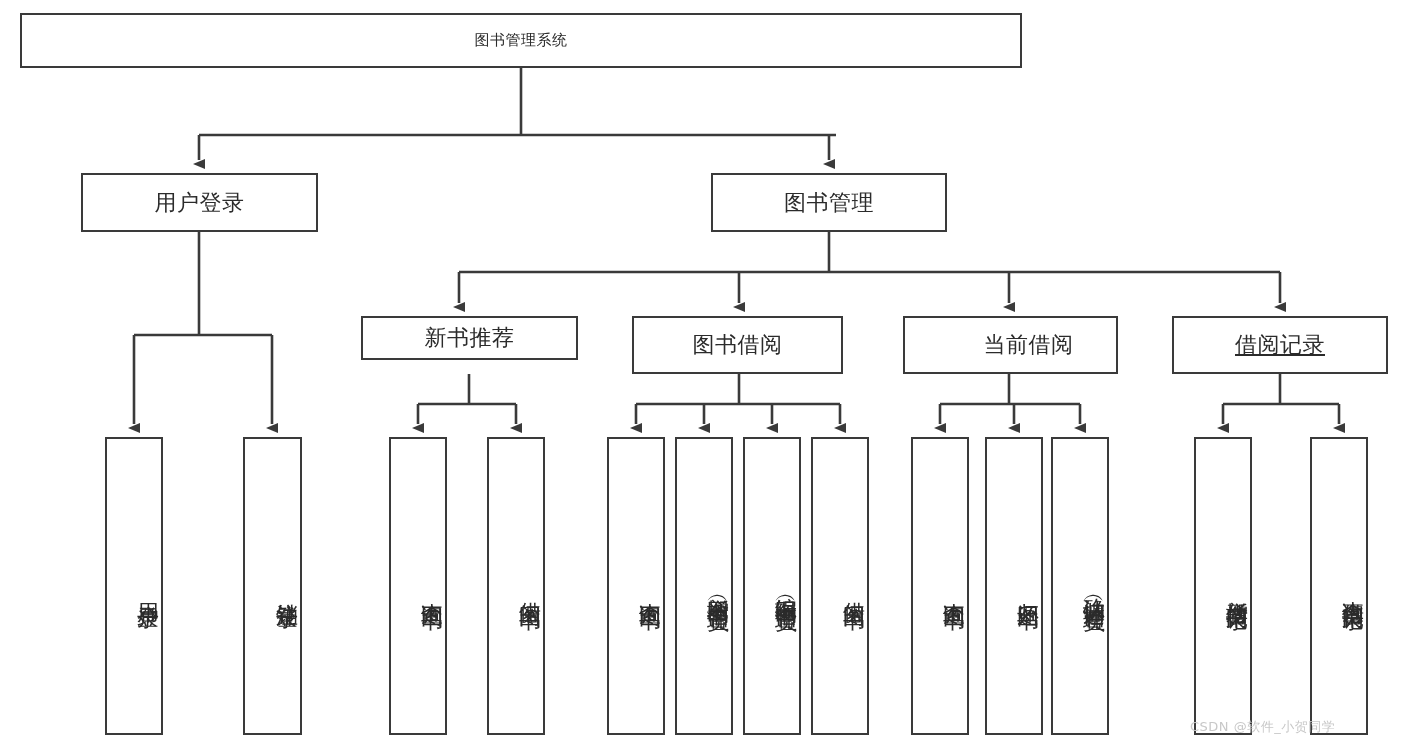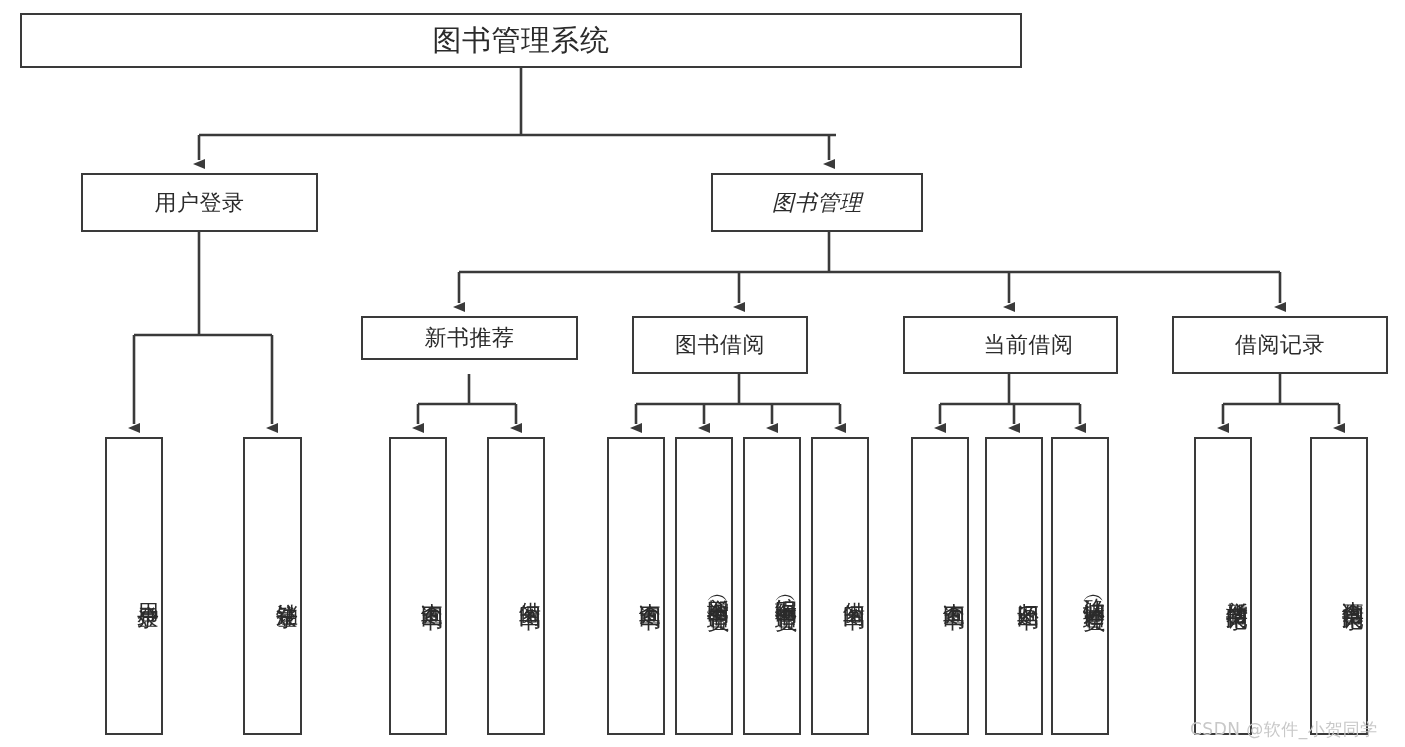--- a/index.html
+++ b/index.html
@@ -50,26 +50,26 @@
     align-items: flex-start;
     justify-content: center;
     padding-top: 6px;
   }
   .node.vert .vlabel {
     writing-mode: vertical-rl;
     text-orientation: upright;
     display: block;
   }
   #root-node {
-    font-size: 29px;
+    font-size: 15px;
   }
   .watermark {
     position: absolute;
     color: #c8c8c8;
-    font-size: 17px;
+    font-size: 13px;
     white-space: nowrap;
     letter-spacing: 0.5px;
     user-select: none;
   }
 </style>
 </head>
 <body>
 
 <div id="canvas">
 
@@ -124,37 +124,37 @@
   </svg>
 
   <div class="node horiz" id="root-node" style="left:20px; top:13px; width:1002px; height:55px;">
     <span>图书管理系统</span>
   </div>
 
   <div class="node horiz" style="left:81px; top:173px; width:237px; height:59px;">
     <span>用户登录</span>
   </div>
 
-  <div class="node horiz" style="left:711px; top:173px; width:212px; height:59px;font-style:italic;">
+  <div class="node horiz" style="left:711px; top:173px; width:236px; height:59px;">
     <span>图书管理</span>
   </div>
 
   <div class="node horiz" style="left:361px; top:316px; width:217px; height:44px;">
     <span>新书推荐</span>
   </div>
 
-  <div class="node horiz" style="left:632px; top:316px; width:176px; height:58px;text-align:right;">
+  <div class="node horiz" style="left:632px; top:316px; width:211px; height:58px;text-align:right;">
     <span>图书借阅</span>
   </div>
 
   <div class="node horiz" style="left:903px; top:316px; width:215px; height:58px;padding-left:36px;">
     <span>当前借阅</span>
   </div>
 
-  <div class="node horiz" style="left:1172px; top:316px; width:216px; height:58px;">
+  <div class="node horiz" style="left:1172px; top:316px; width:216px; height:58px;text-decoration:underline;">
     <span>借阅记录</span>
   </div>
 
   <div class="node vert" style="left:105px; top:437px; width:58px; height:298px;">
     <span class="vlabel">用户登录</span>
   </div>
 
   <div class="node vert" style="left:243px; top:437px; width:59px; height:298px;">
     <span class="vlabel">注销登录</span>
   </div>

